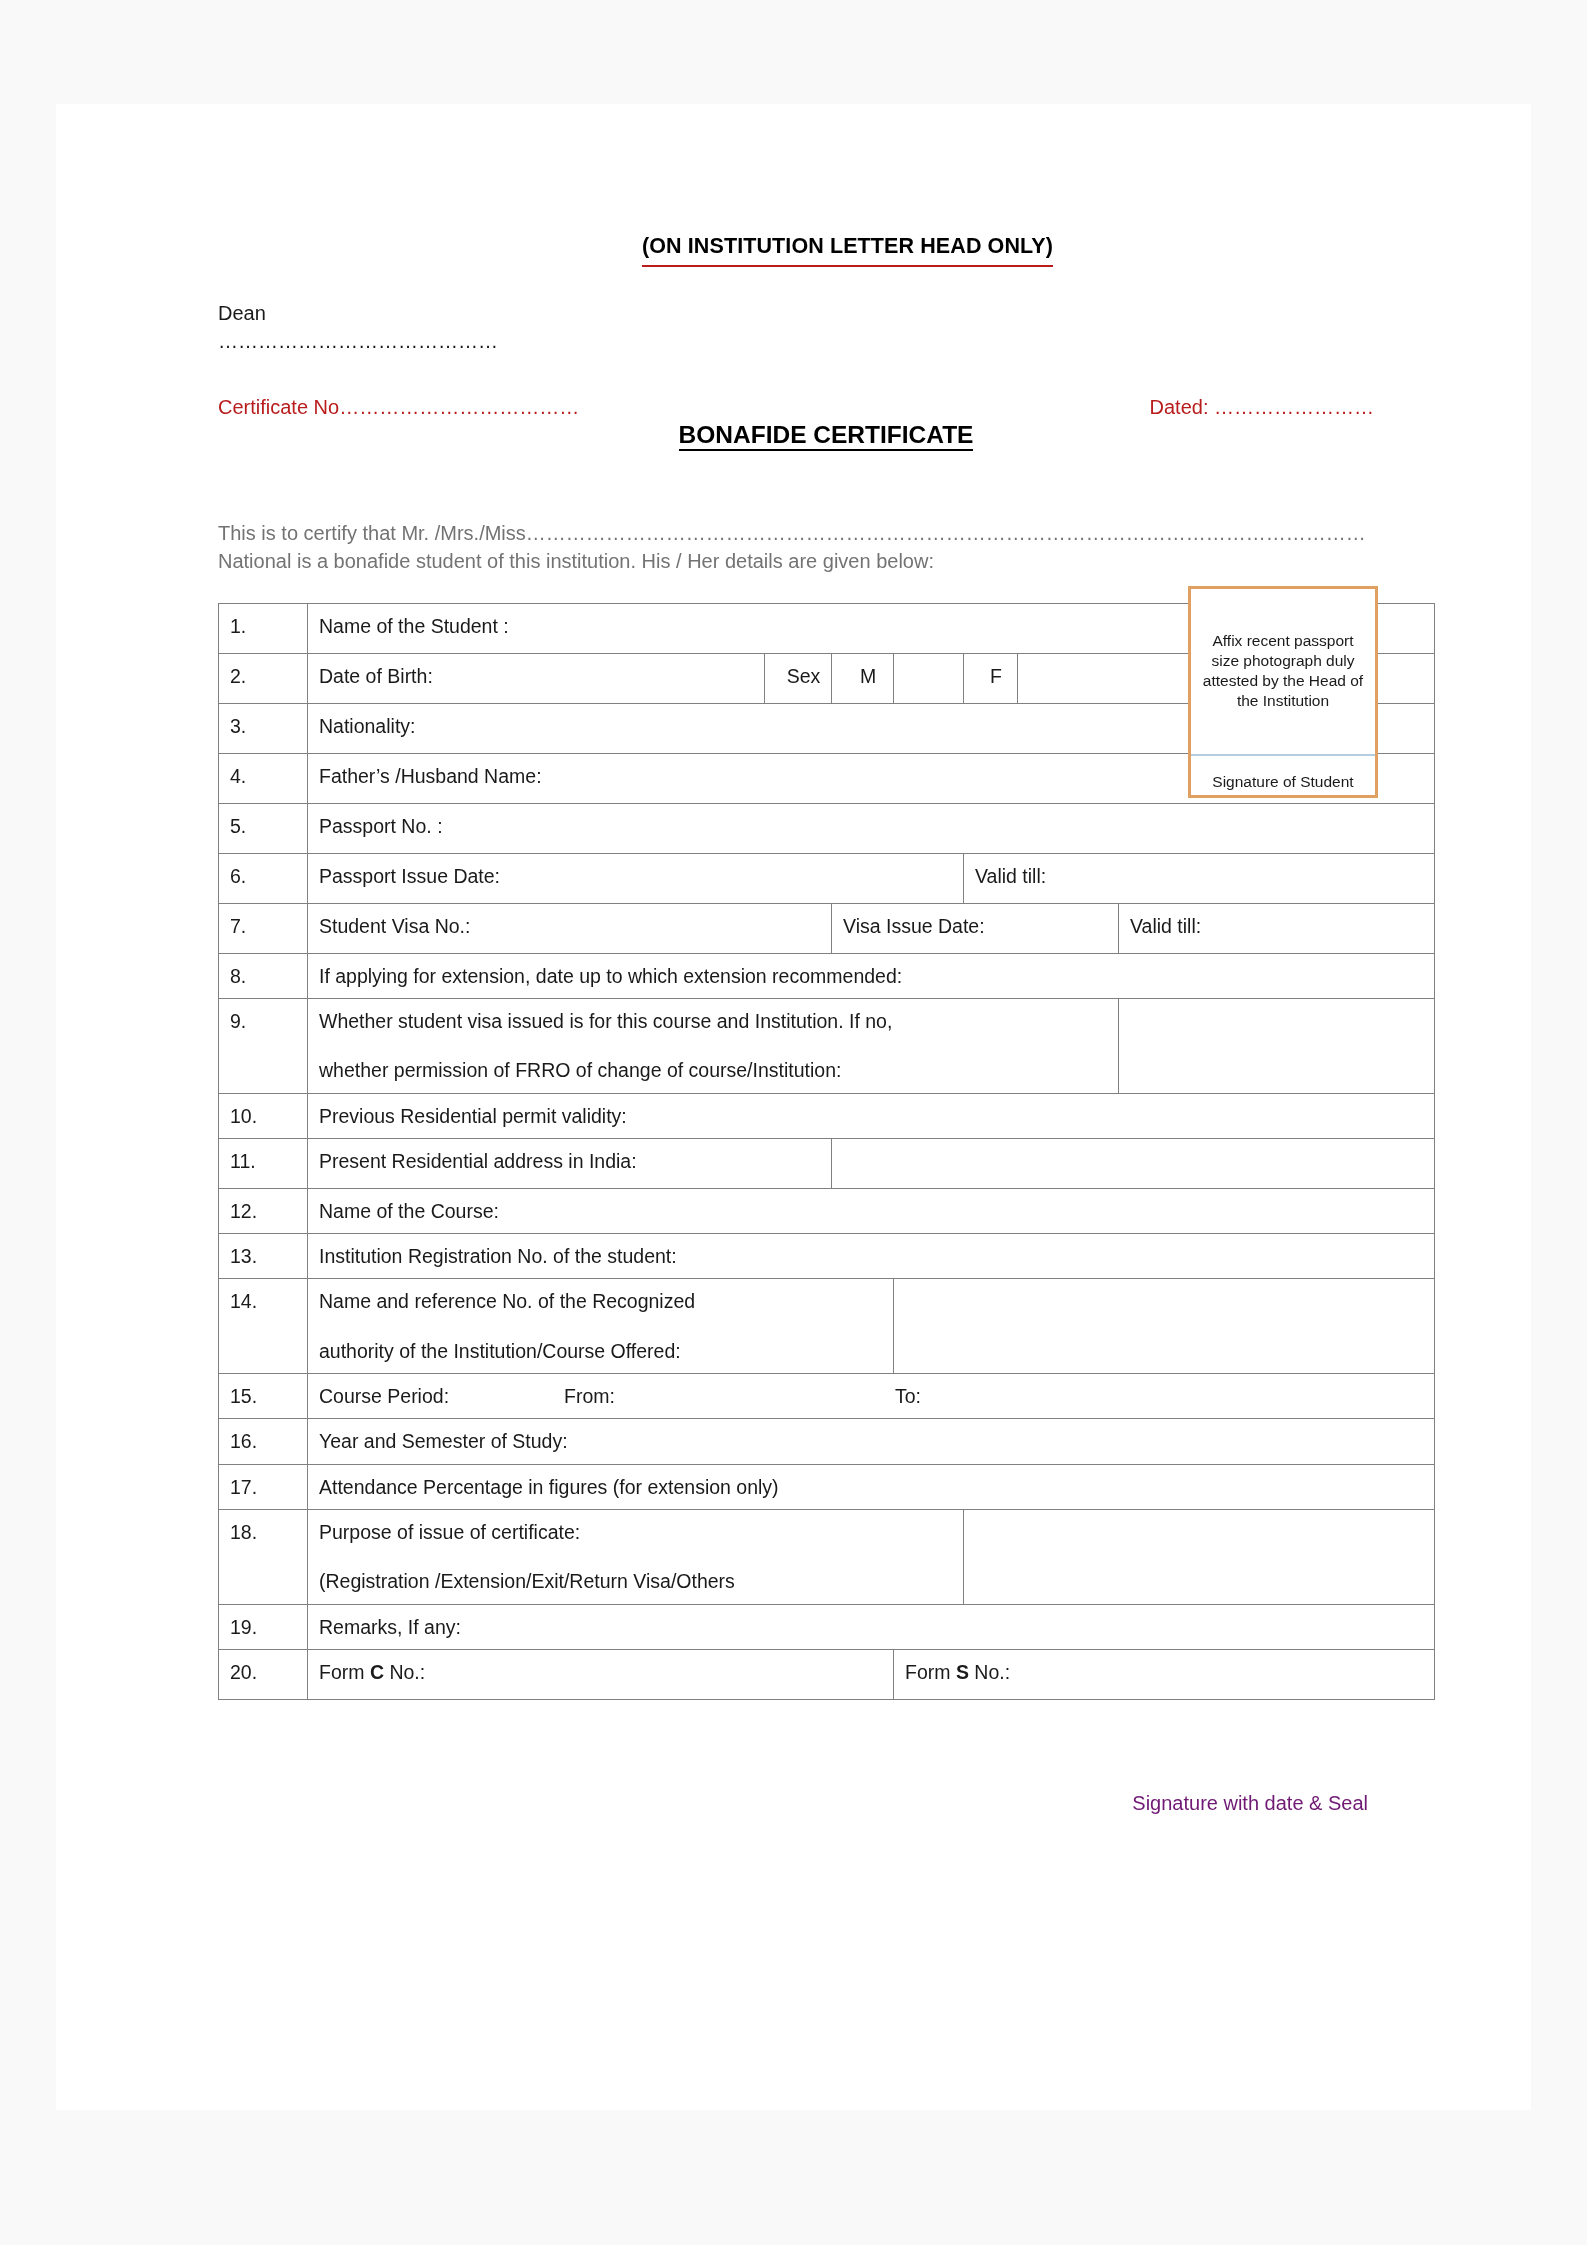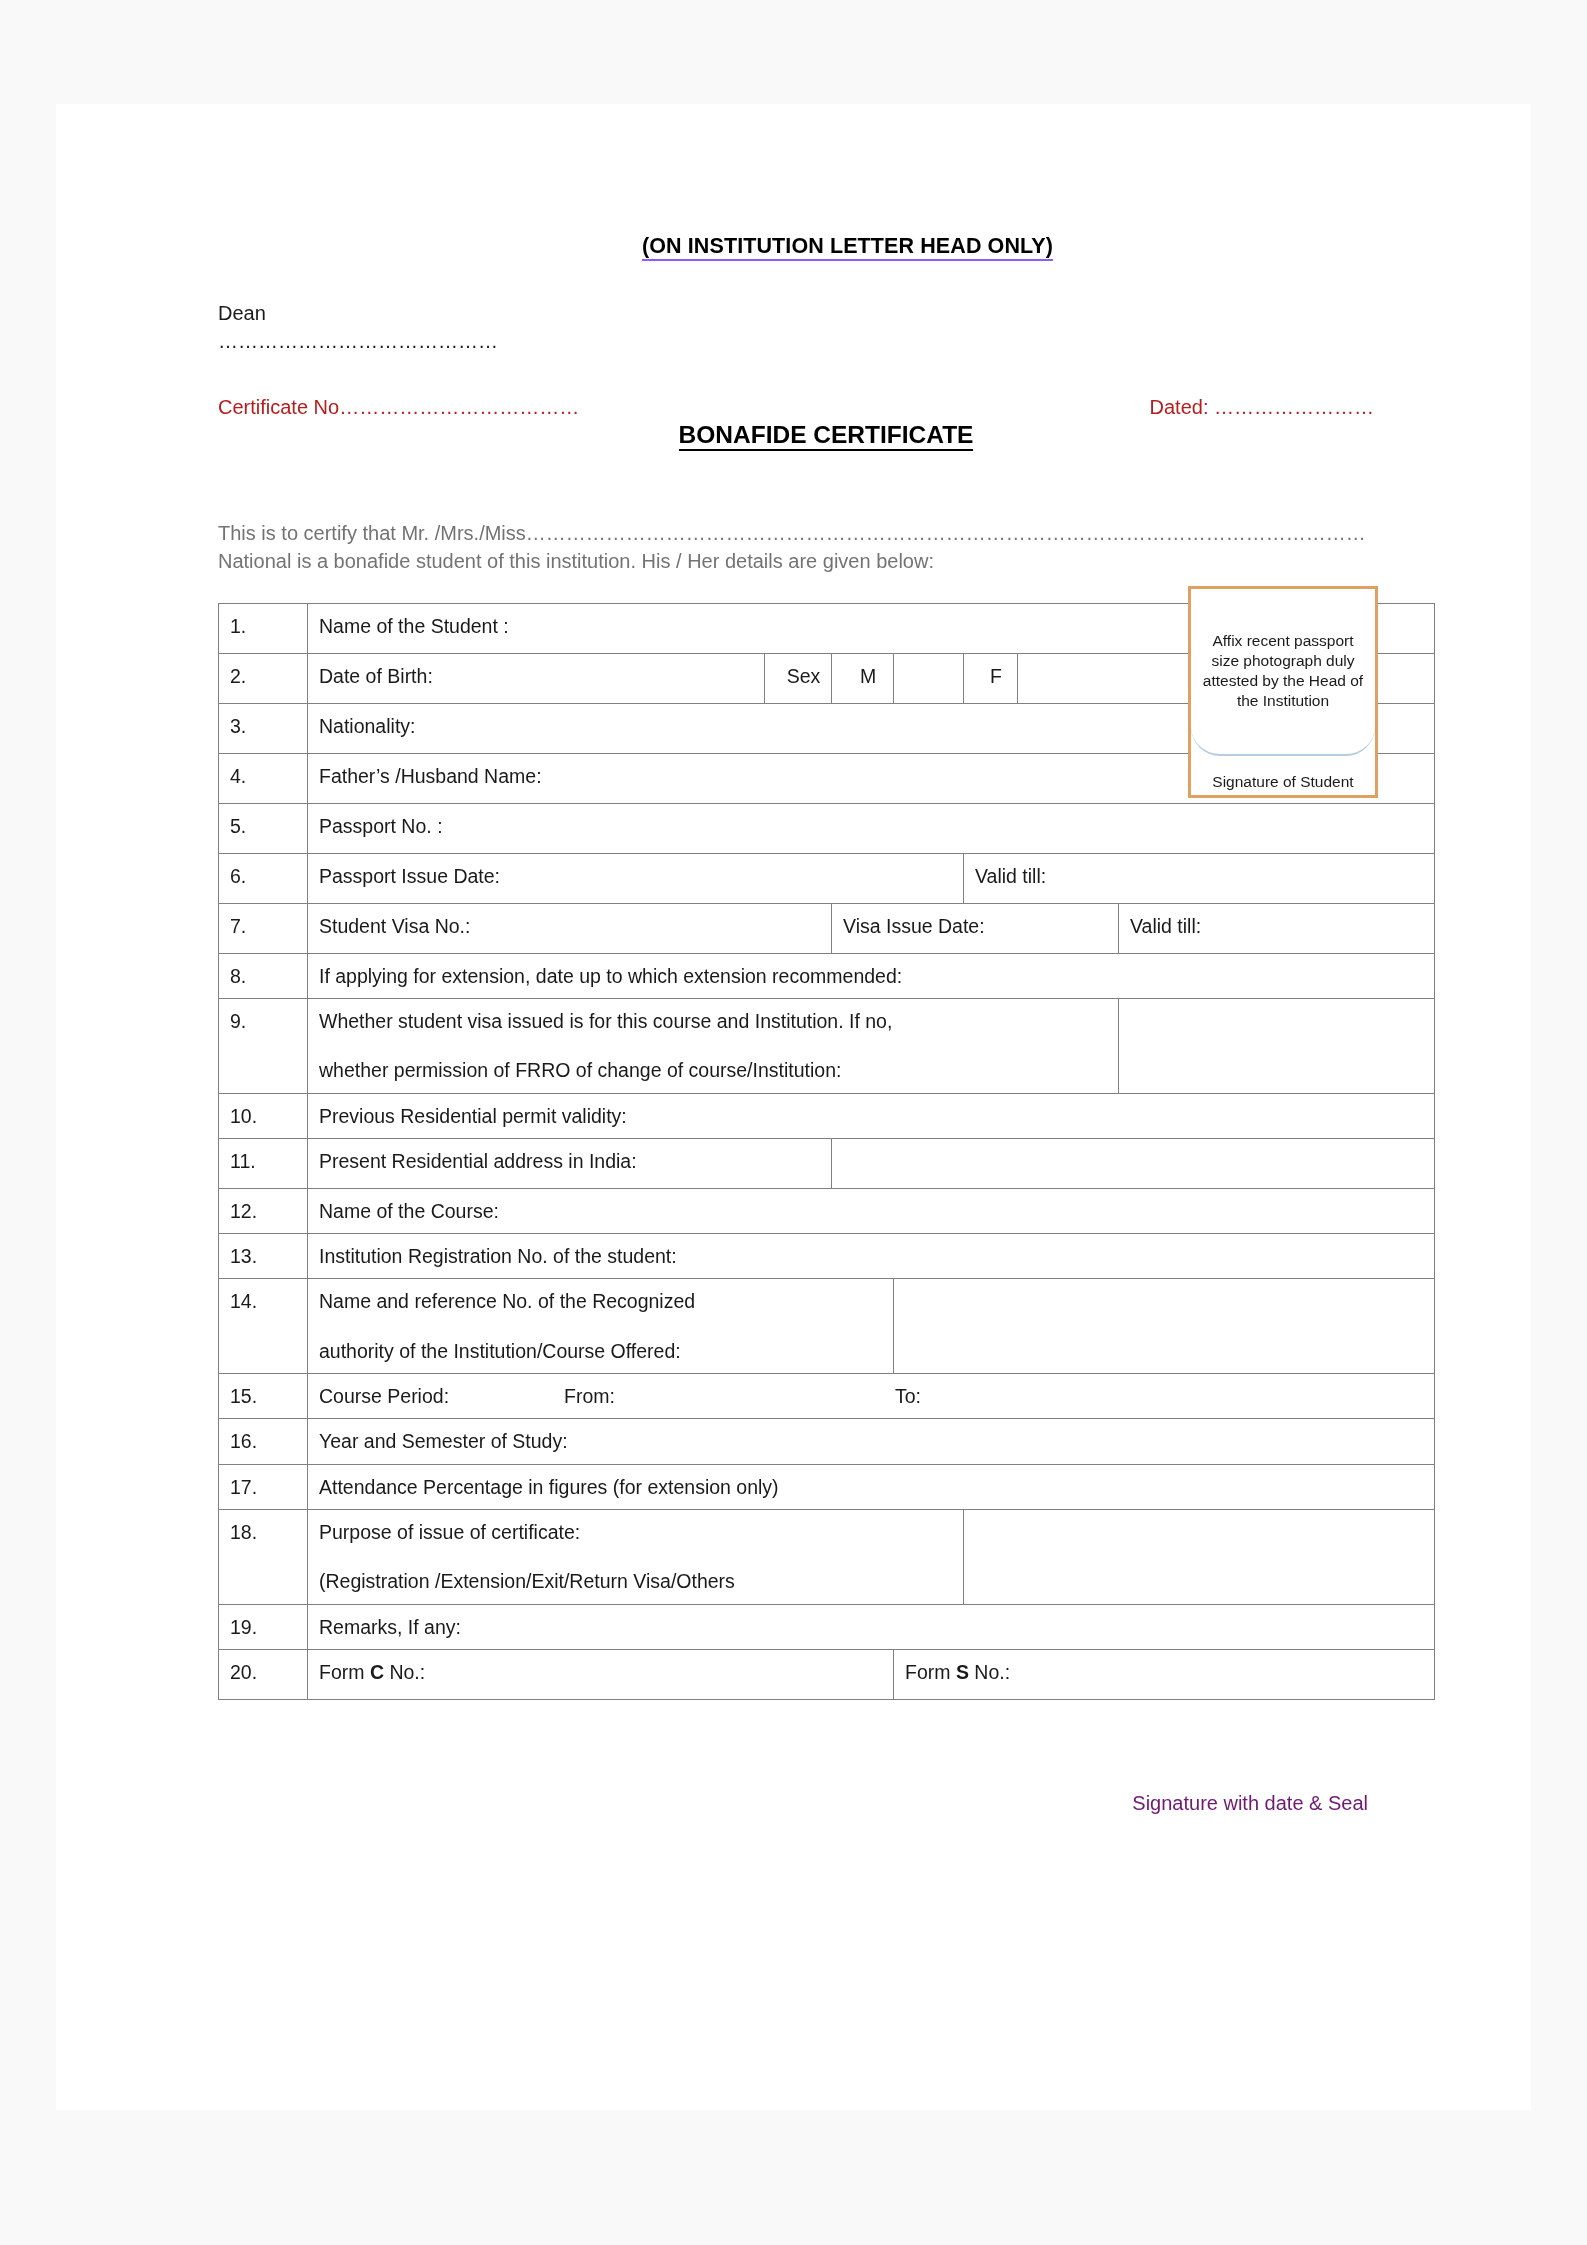--- a/index.html
+++ b/index.html
@@ -33,22 +33,22 @@
   
   .head-title {
     text-align: center;
     font-weight: bold;
     font-size: 21.5px;
     letter-spacing: 0.1px;
     color: #000;
     margin: 0 0 40px 0;
   }
   .head-title span {
-    border-bottom: 2px solid #8b5cf6;
-    padding-bottom: 1px;
+    border-bottom: 2px solid #b91c1c;
+    padding-bottom: 7px;
     margin-left: 43px;
   }
 
   .addr-line {
     font-size: 20px;
     color: #1a1a1a;
     line-height: 1.42;
   }
   .addr-block { margin-bottom: 8px; }
 
@@ -122,21 +122,20 @@
     z-index: 5;
   }
   .photo-top {
     height: 167px;
     box-sizing: border-box;
     border-bottom: 2px solid #b5cde0;
     display: flex;
     align-items: center;
     justify-content: center;
     padding: 0 9px;
-    border-radius: 29px;
   }
   .photo-top p {
     margin: 0;
     text-align: center;
     font-size: 15.5px;
     line-height: 1.30;
     color: #1a1a1a;
   }
   .photo-bot {
     height: 53px;

